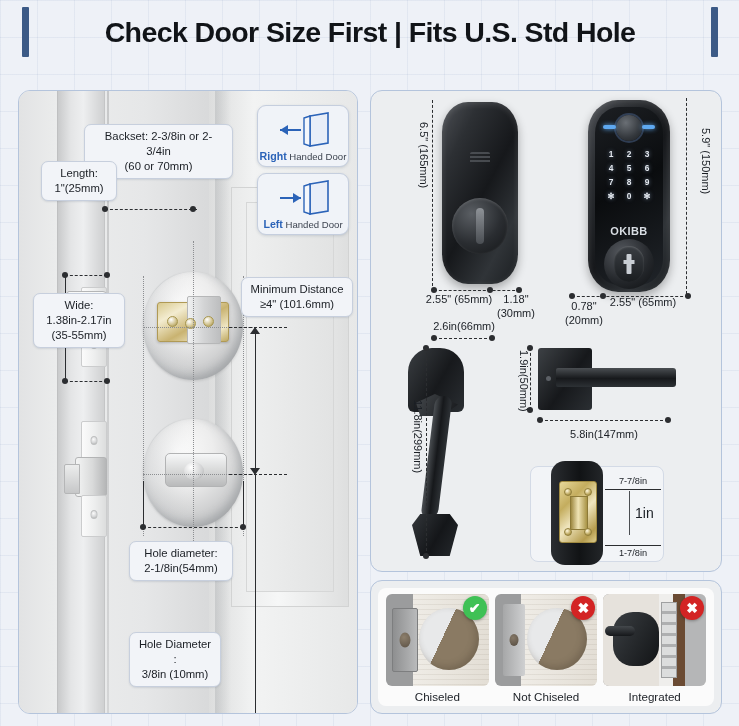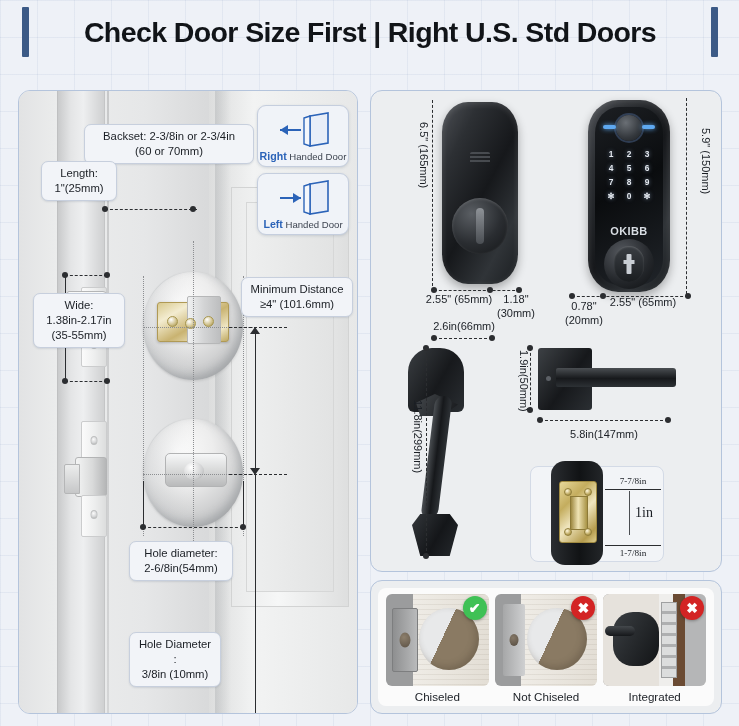--- a/index.html
+++ b/index.html
@@ -321,21 +321,21 @@
     border-radius: 50%; background: #5c6066;
   }
   .lever-arm {
     position: absolute; left: 18px; top: 20px; width: 120px; height: 19px;
     background: linear-gradient(to bottom,#4a4e52,#17191c 55%,#2d3135);
     border-radius: 2px 3px 3px 2px;
   }
 
   .strike-inset {
     position: absolute; left: 530px; top: 466px; width: 134px; height: 96px;
-    background: #f2f4f7; border: 1px solid #d3dae6; border-radius: 8px; font-family: Liberation Serif, serif;
+    background: #f2f4f7; border: 1px solid #d3dae6; border-radius: 8px;
   }
   .si-door {
     position: absolute; left: 20px; top: -6px; width: 52px; height: 104px;
     background: linear-gradient(to right,#2a2d31,#111315 55%,#232629);
     border-radius: 14px;
   }
   .si-brass {
     position: absolute; left: 28px; top: 14px; width: 38px; height: 62px;
     background: linear-gradient(135deg,#e6d79a 0%,#c4ad5e 30%,#f0e6bf 55%,#b59c4e 85%,#ddcd8d 100%);
     border: 1px solid #a08a41; border-radius: 3px;
@@ -444,21 +444,21 @@
   }
 </style>
 </head>
 <body>
 
 <div class="bg-grid"></div>
 
 <div class="header">
   <div class="title-row">
     <div class="accent-bar"></div>
-    <div class="title-text">Check Door Size First | Right U.S. Std Doors</div>
+    <div class="title-text">Check Door Size First | Fits U.S. Std Hole</div>
     <div class="accent-bar"></div>
   </div>
 </div>
 
 <div class="panel" id="panel-door">
   <div class="door-scene">
     <div class="door-slab"></div>
     <div class="door-edge"></div>
     <div class="door-face-line"></div>
     <div class="frame-col">
@@ -523,31 +523,31 @@
     <div class="arrow-dn" style="left:231px;top:377px"></div>
 
     <div class="dl v" style="left:124px;top:390px;height:46px"></div>
     <div class="dl v" style="left:224px;top:390px;height:46px"></div>
     <div class="dash-h" style="left:124px;top:436px;width:100px"></div>
     <div class="dot" style="left:121px;top:433px"></div>
     <div class="dot" style="left:221px;top:433px"></div>
 
     <div class="dl v" style="left:236px;top:383px;height:297px"></div>
 
-    <div class="callout" style="left:65px;top:33px;width:170px">Backset: 2-3/8in or 2-3/4in
+    <div class="callout" style="left:65px;top:33px;width:149px">Backset: 2-3/8in or 2-3/4in
 (60 or 70mm)</div>
     <div class="callout" style="left:22px;top:70px;width:76px">Length:
 1"(25mm)</div>
     <div class="callout" style="left:14px;top:202px;width:92px">Wide:
 1.38in-2.17in
 (35-55mm)</div>
     <div class="callout" style="left:222px;top:186px;width:112px">Minimum Distance
 ≥4" (101.6mm)</div>
     <div class="callout" style="left:110px;top:450px;width:104px">Hole diameter:
-2-6/8in(54mm)</div>
+2-1/8in(54mm)</div>
     <div class="callout" style="left:110px;top:541px;width:92px">Hole Diameter :
 3/8in (10mm)</div>
 
     <div class="hand-badge" style="left:238px;top:14px">
       <div class="hb-art">
         <svg width="92" height="36" viewBox="0 0 92 36">
           <path d="M52 4 L70 1 L70 31 L52 34 Z" fill="#e8eef8" stroke="#2b63b8" stroke-width="1.6"></path>
           <path d="M46 6 L52 4 L52 34 L46 32 Z" fill="#f4f7fc" stroke="#2b63b8" stroke-width="1.4"></path>
           <line x1="22" y1="18" x2="43" y2="18" stroke="#2b63b8" stroke-width="2"></line>
           <path d="M22 18 L30 13 L30 23 Z" fill="#2b63b8"></path>

